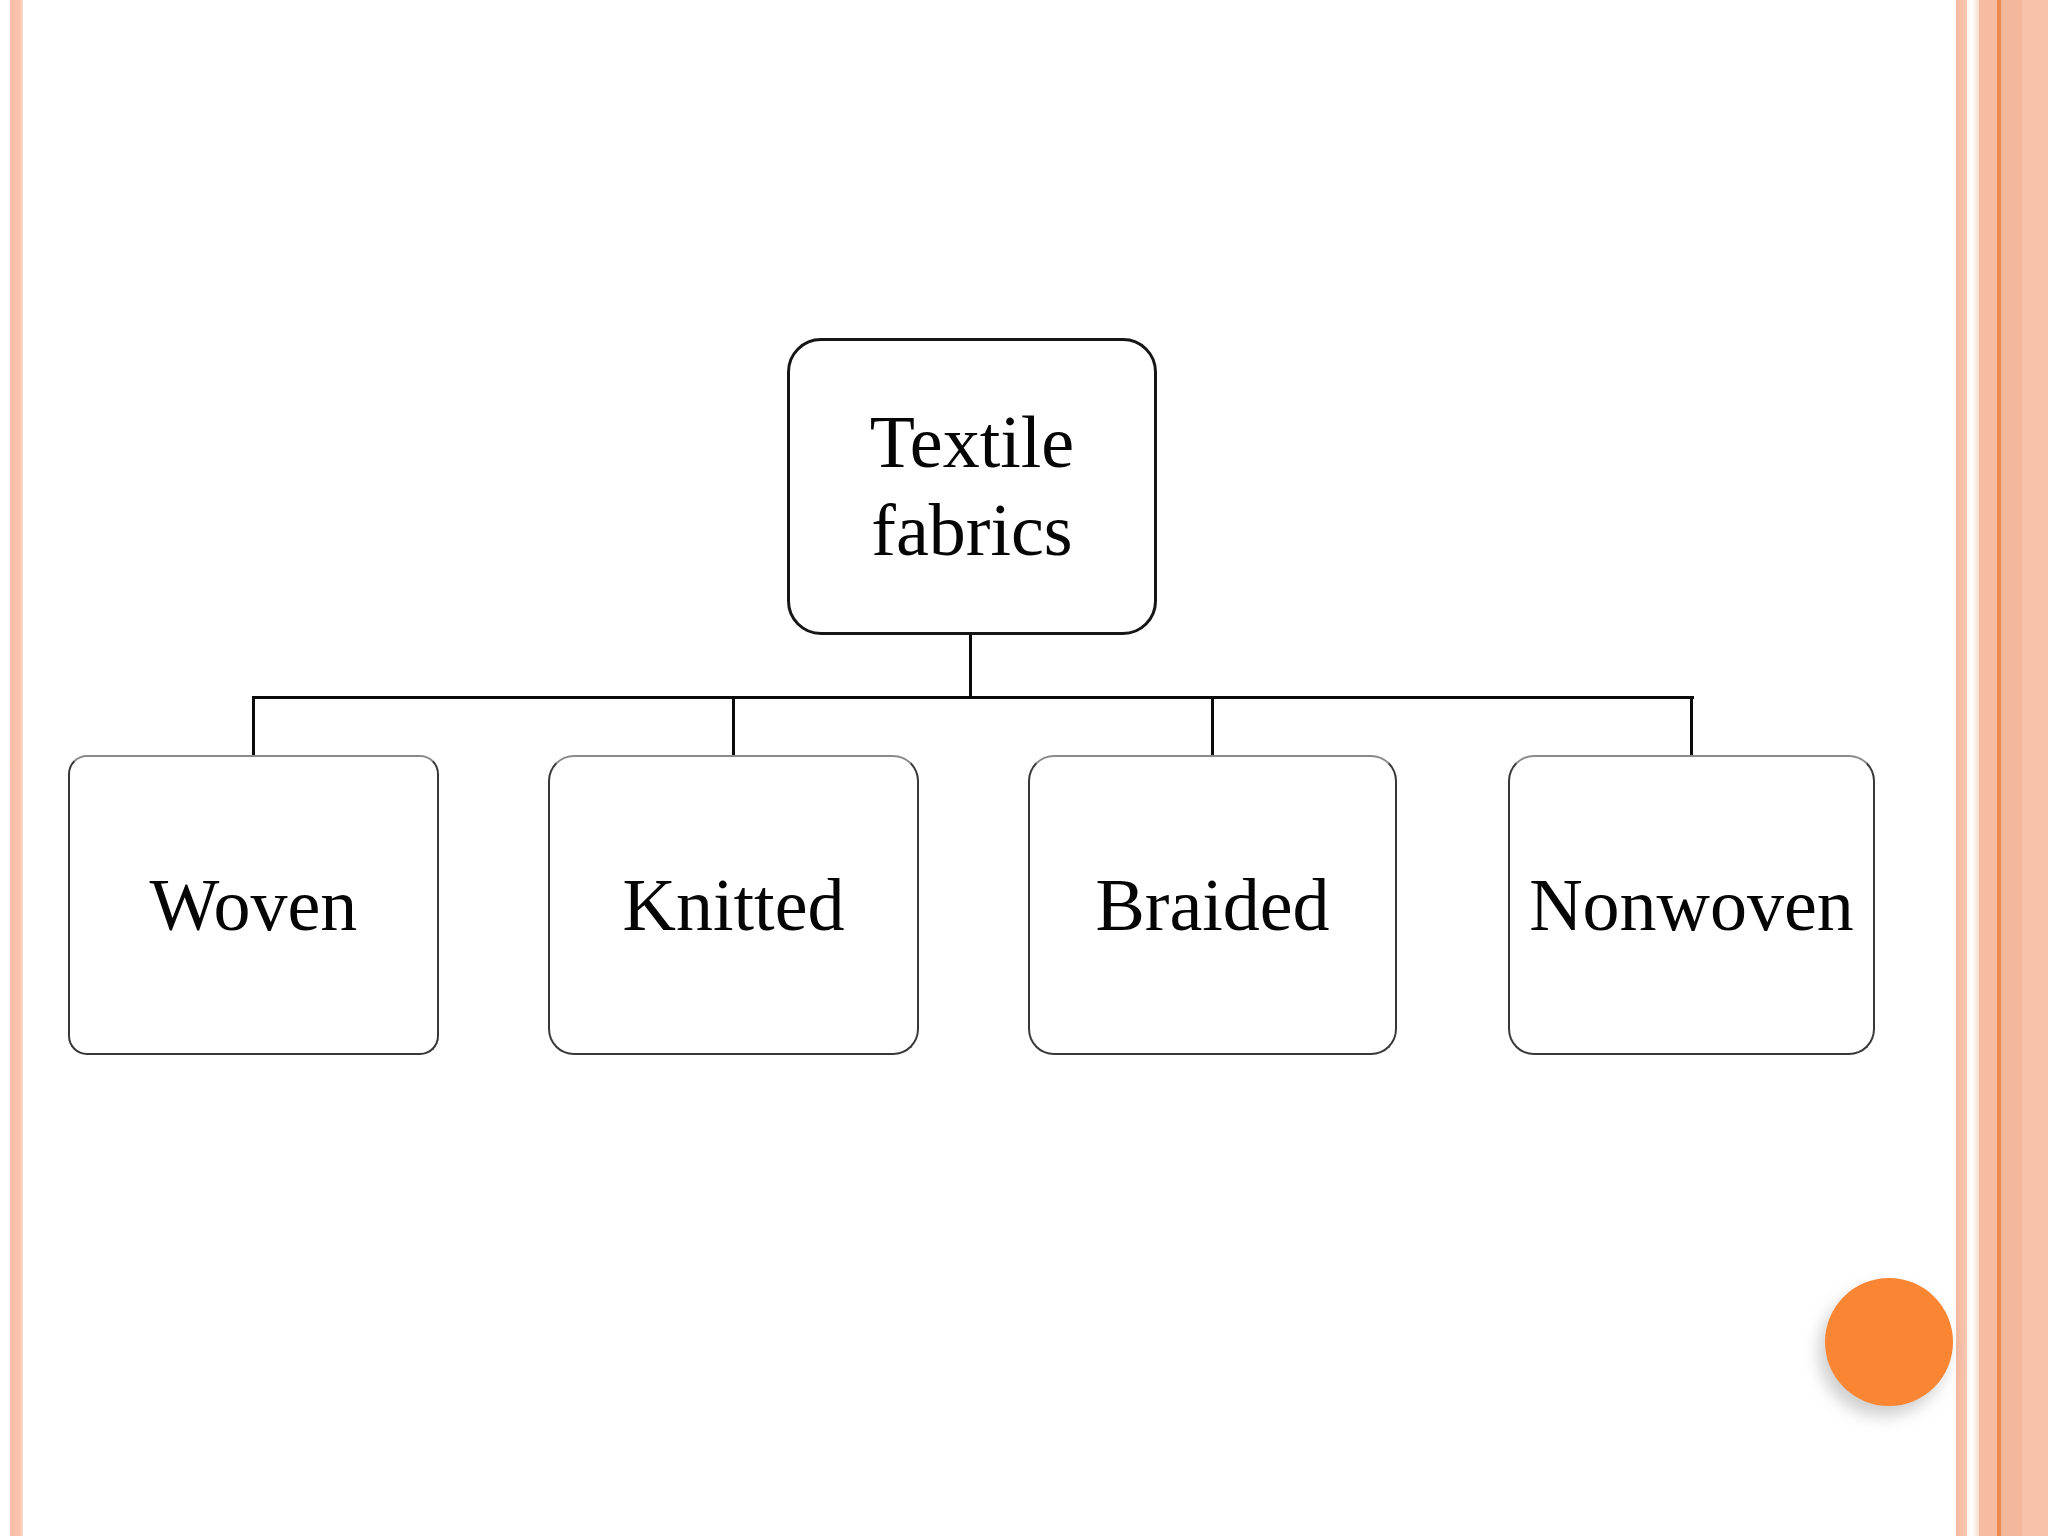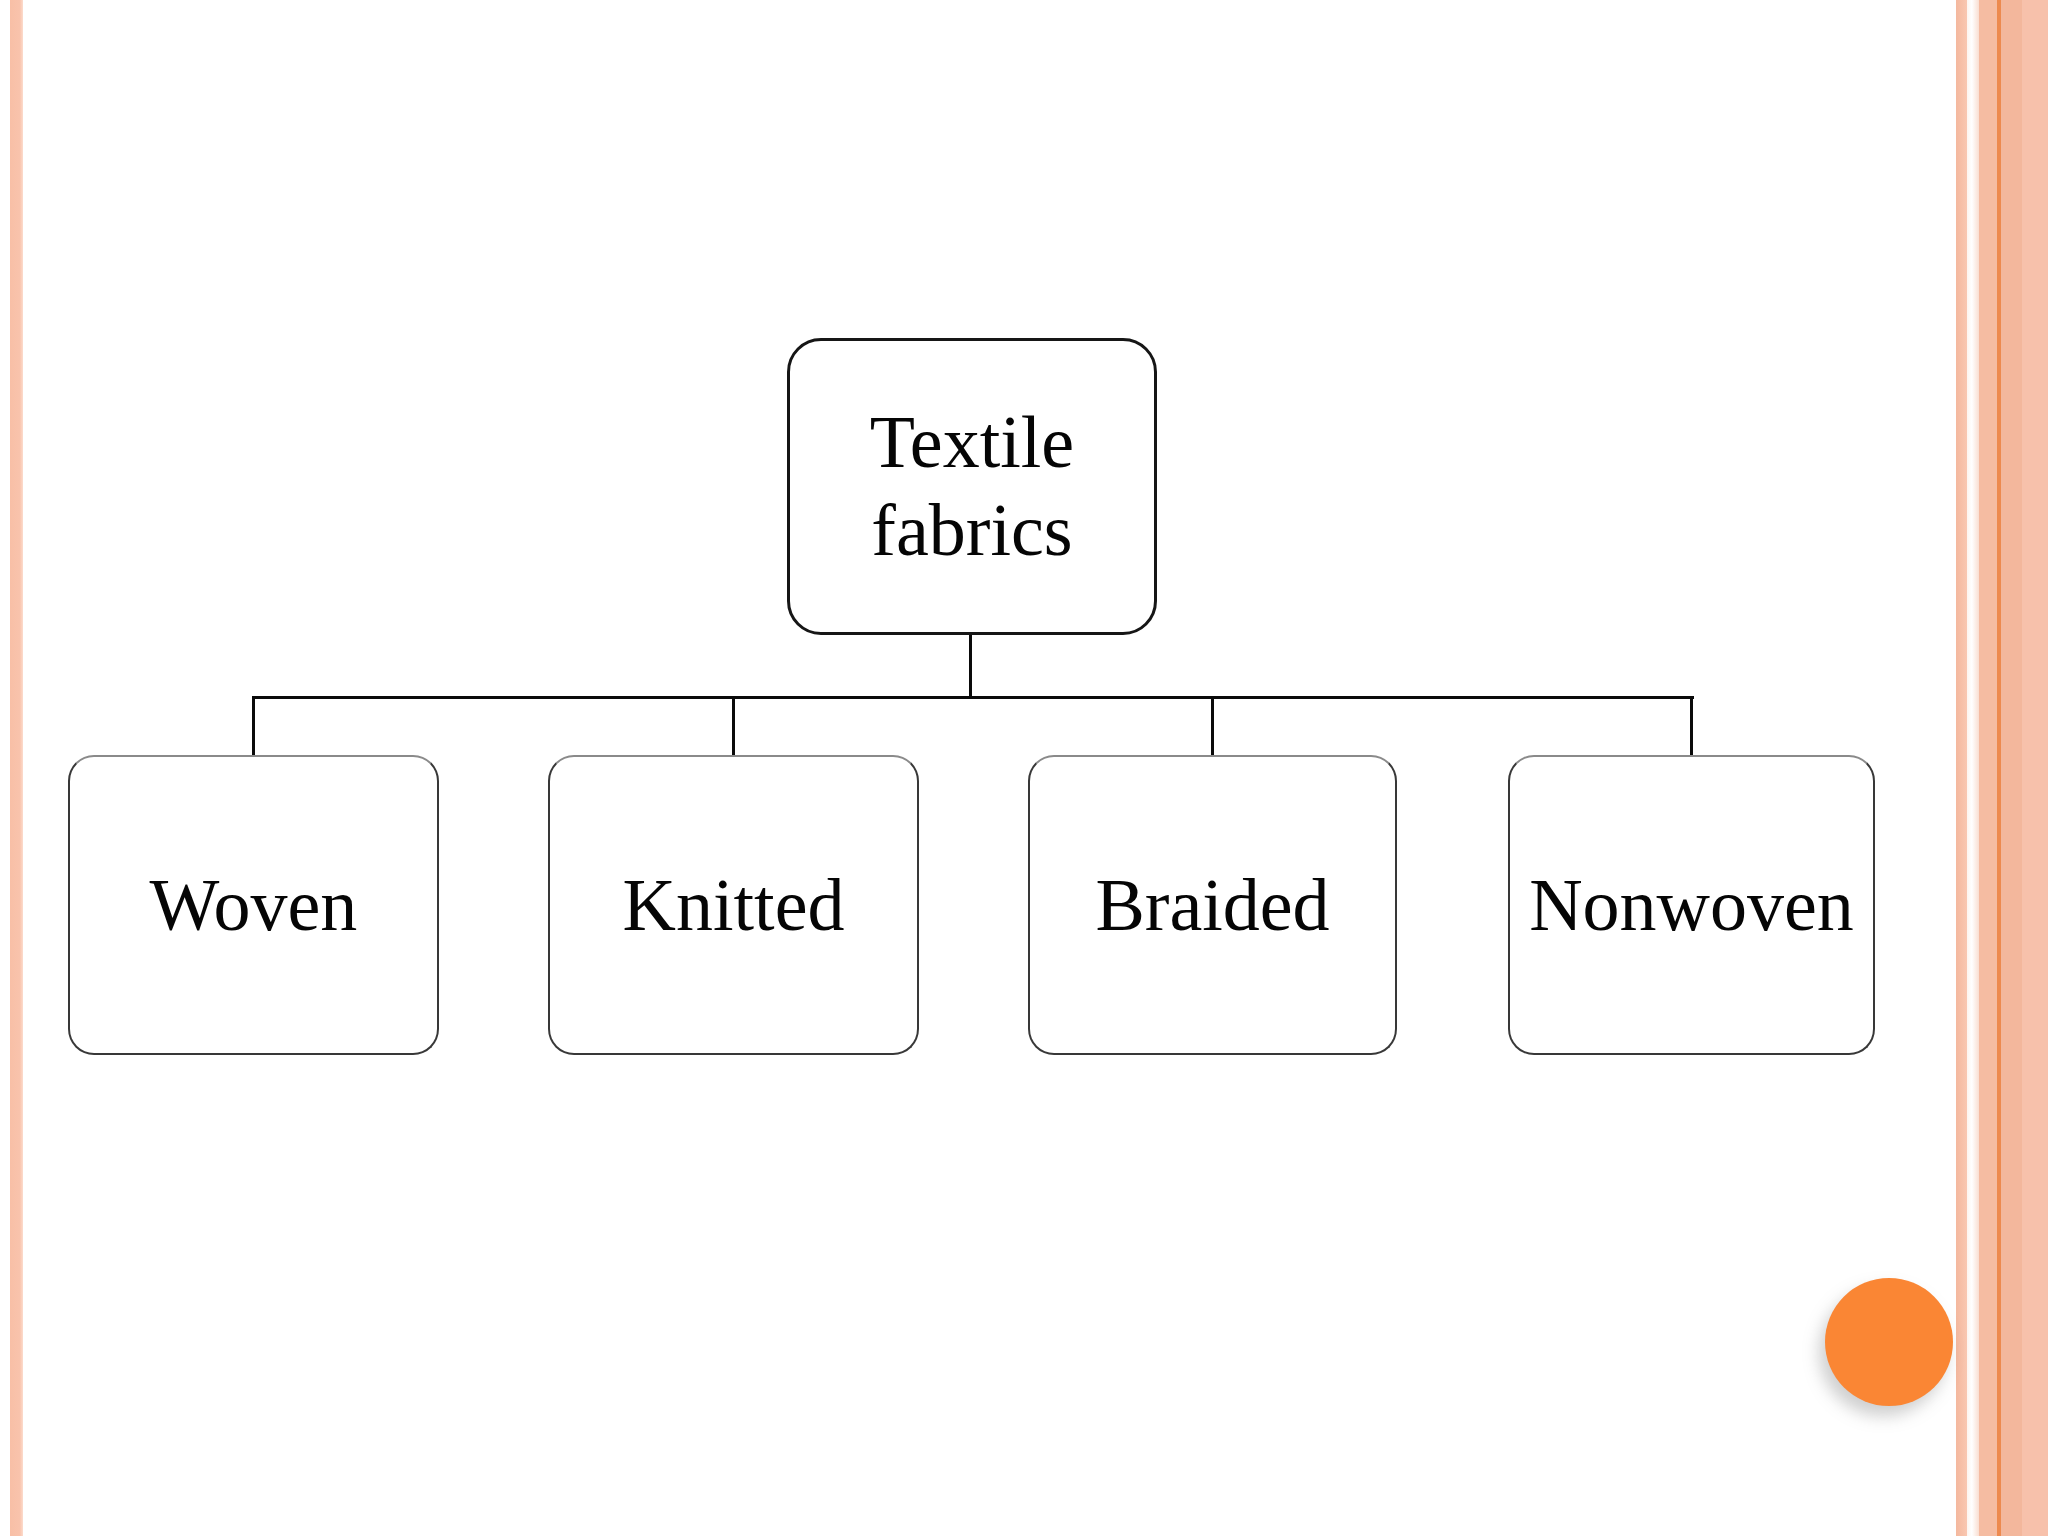--- a/index.html
+++ b/index.html
@@ -60,21 +60,21 @@
     padding: 12px 30px;
   }
   .node-child {
     top: 755px;
     height: 300px;
     border: 2.5px solid #383838;
     border-top-color: #8a8a8a;
     border-radius: 26px;
     font-size: 74px;
   }
-  .node-woven    { left: 68px;   width: 371px; }
+  .node-woven    { left: 68px;   width: 371px; border-radius: 19px; }
   .node-knitted  { left: 548px;  width: 371px; }
   .node-braided  { left: 1028px; width: 369px; }
   .node-nonwoven { left: 1508px; width: 367px; }
 
   
   .conn {
     position: absolute;
     background: #0a0a0a;
   }
   .conn-root-stem { left: 969px;  top: 635px; width: 3px;    height: 63px; }

